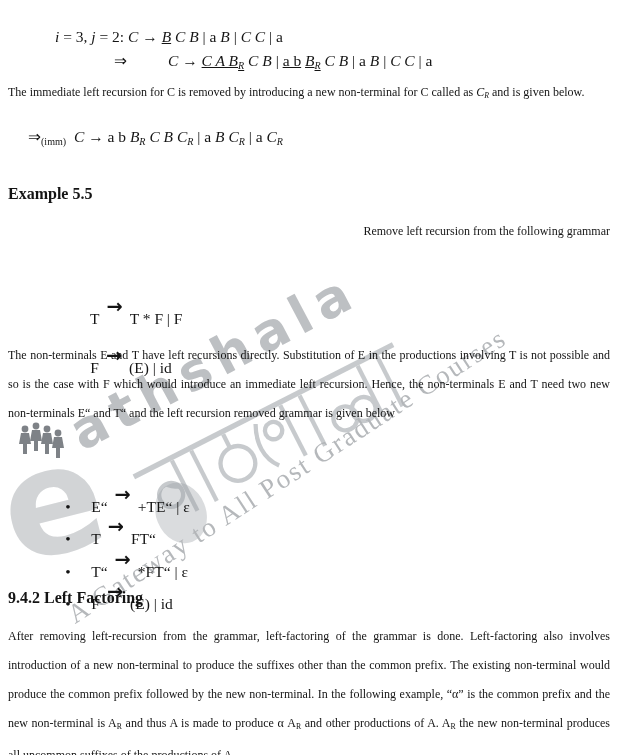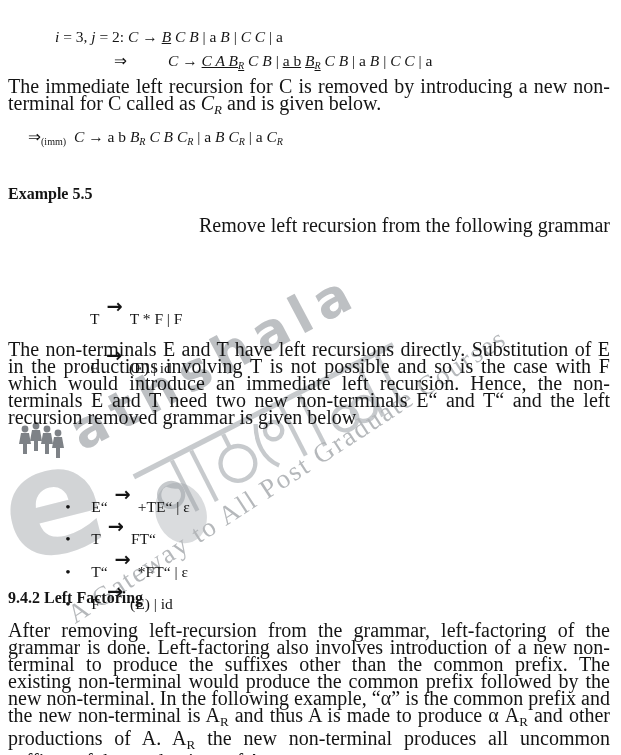--- a/index.html
+++ b/index.html
@@ -1,20 +1,20 @@
 <!DOCTYPE html>
 <html><head>
 <meta charset="utf-8">
 <style>
   html,body{margin:0;padding:0;background:#fff;}
   .page{position:relative;width:621px;height:755px;background:#ffffff;overflow:hidden;
         font-family:"Liberation Serif",serif;color:#141414;}
   .abs{position:absolute;font-family:Liberation Serif, serif;}
   .mathline{white-space:pre;font-size:15.5px;line-height:20px;}
-  .para{font-size:20px;line-height:17px;text-align:justify;width:602px;}
+  .para{font-size:12px;line-height:29px;text-align:justify;width:602px;}
   .heading{font-weight:bold;font-size:16px;}
   
   .i{font-style:italic;}
   .u{text-decoration:underline;}
   .sub{font-size:0.65em;vertical-align:-0.32em;}
   
   .raise{position:relative;top:-11px;font-weight:bold;font-size:1.25em;
          display:inline-block;padding:0 7px;font-family:"DejaVu Sans",sans-serif;}
   .grammar-row{position:absolute;font-size:15.5px;white-space:pre;}
   .bullet-row{position:absolute;font-size:15.5px;white-space:pre;}

